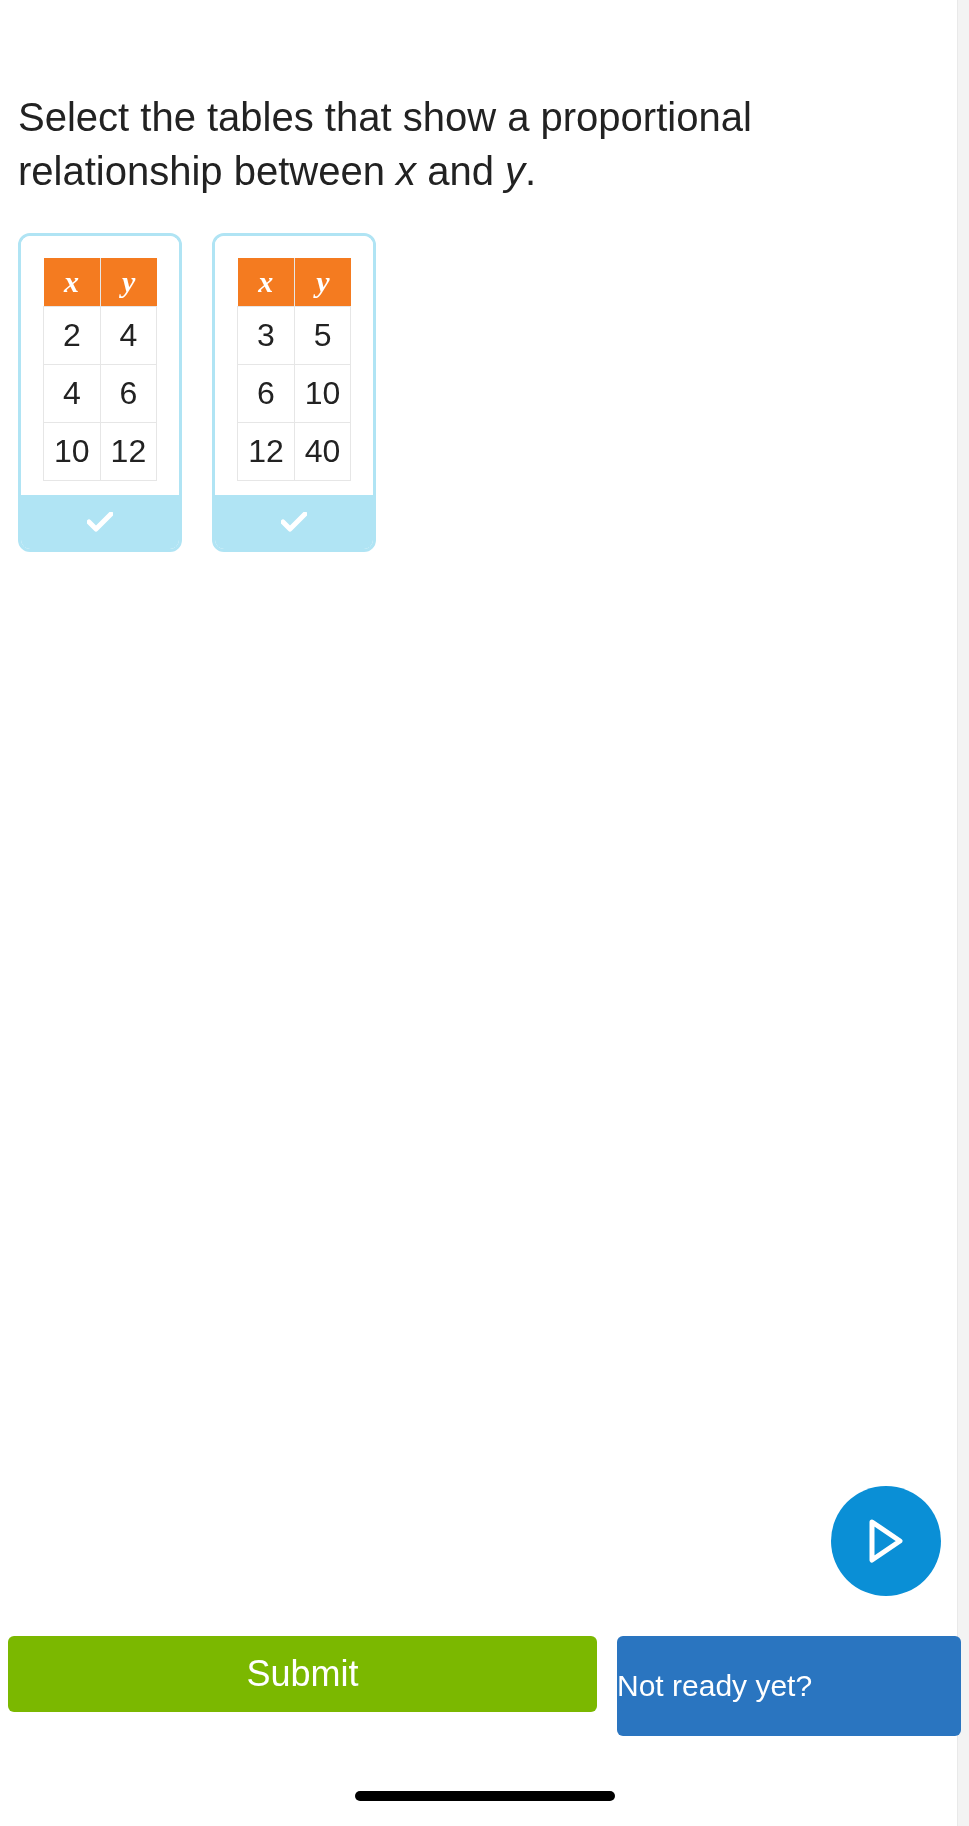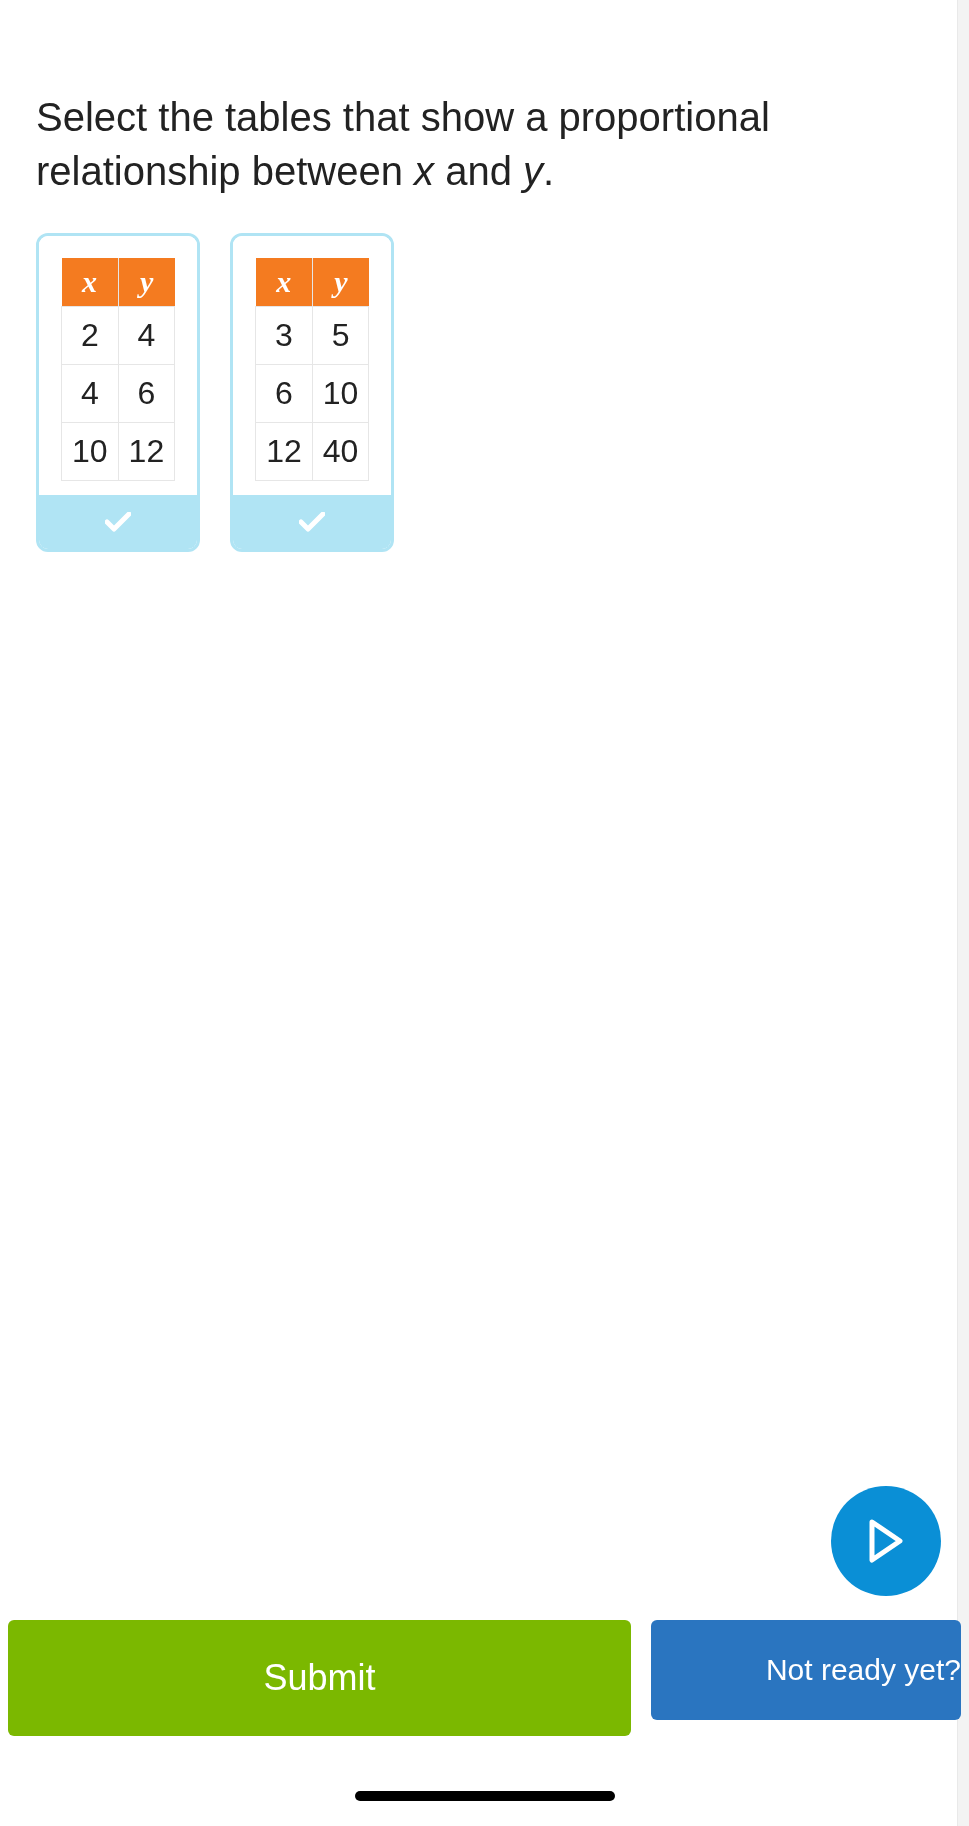--- a/index.html
+++ b/index.html
@@ -5,21 +5,21 @@
     * { box-sizing: border-box; margin: 0; padding: 0; }
     body {
       font-family: Verdana, Geneva, sans-serif;
       background: #fff;
       width: 969px;
       height: 1826px;
       position: relative;
       overflow: hidden;
     }
     .content {
-      padding: 90px 30px 0 36px;
+      padding: 90px 30px 0 18px;
     }
     .question {
       font-size: 40px;
       line-height: 1.35;
       color: #222;
       margin-bottom: 35px;
     }
     .question .var {
       font-style: italic;
     }
@@ -81,34 +81,34 @@
       display: flex;
       gap: 20px;
     }
     .submit-btn {
       flex: 1;
       background: #7bb800;
       color: #fff;
       font-size: 36px;
       border: none;
       border-radius: 6px;
-      height: 116px;
+      height: 76px;
       text-align: center;
       cursor: pointer;
       font-family: Arial, sans-serif;
     }
     .notready-btn {
-      width: 310px;
+      width: 344px;
       background: #2a75c0;
       color: #fff;
       font-size: 30px;
       border: none;
       border-radius: 6px;
       height: 100px;
-      text-align: right;
+      text-align: left;
       cursor: pointer;
       font-family: Arial, sans-serif;
     }
     .play-fab {
       position: absolute;
       right: 28px;
       bottom: 230px;
       width: 110px;
       height: 110px;
       border-radius: 55px;

